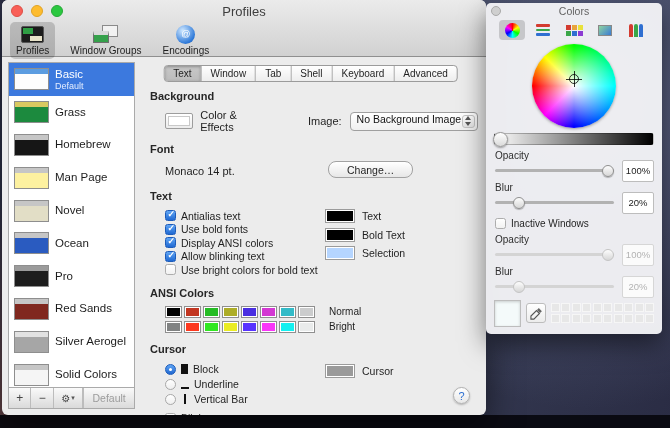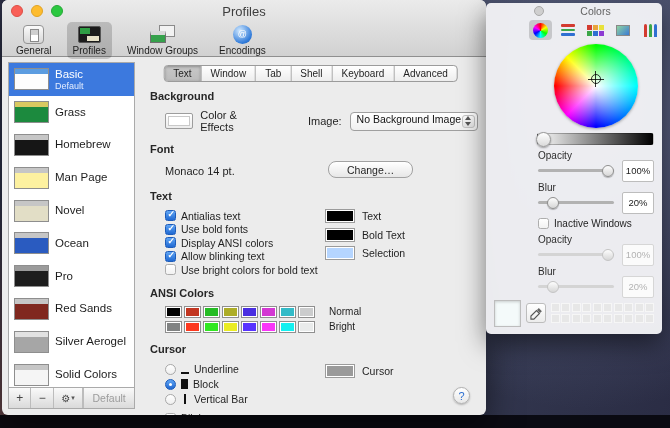--- a/index.html
+++ b/index.html
@@ -132,21 +132,21 @@
   .glyph-bar { width:2px; height:10px; background:#111; margin:0 3px; }
   .cursorsw { position:absolute; left:175px; top:21px; }
   .blink-row { margin-top:5px; }
 
   .help { position:absolute; right:10px; bottom:5px; width:17px; height:17px; border-radius:50%;
           border:1px solid #b0b0b0; background:linear-gradient(#fff,#e8e8e8); font-size:11px; color:#2d6fd1;
           display:flex; align-items:center; justify-content:center; box-shadow:0 1px 2px rgba(0,0,0,0.25); font-family:inherit; }
 
   
   .cpanel { position:absolute; left:486px; top:3px; width:176px; height:331px;
-            background:rgba(242,242,245,0.97); border-radius:5px; box-shadow:0 10px 26px rgba(0,0,0,0.5);padding-left:43px; }
+            background:rgba(242,242,245,0.97); border-radius:5px; box-shadow:0 10px 26px rgba(0,0,0,0.5); }
   .cp-tb { height:16px; position:relative; }
   .cp-close { position:absolute; left:5px; top:3px; width:10px; height:10px; border-radius:50%;
               background:#cfcfcf; border:1px solid #a9a9a9; }
   .cp-title { display:block; text-align:center; line-height:16px; font-size:10.5px; color:#636363; }
   .cp-icons { display:flex; justify-content:center; gap:5px; padding:1px 0 2px; }
   .cp-ic { width:26px; height:20px; border-radius:4px; display:flex; align-items:center; justify-content:center;
            background:transparent; border:none; }
   .cp-ic.sel { background:rgba(0,0,0,0.16); }
   .ic-wheel { width:15px; height:15px; border-radius:50%;
               background:conic-gradient(#f00,#ff0,#0f0,#0ff,#00f,#f0f,#f00); }
@@ -201,26 +201,20 @@
     <div class="header">
       <div class="titlebar">
         <div class="lights">
           <span class="light r"></span>
           <span class="light y"></span>
           <span class="light g"></span>
         </div>
         <div class="wtitle">Profiles</div>
       </div>
       <div class="toolbar">
-        <div class="titem">
-          <span class="ticon">
-              <span class="ic-general"></span>
-            </span>
-          <span class="tlabel">General</span>
-        </div>
         <div class="titem sel">
           <span class="ticon">
               <span class="ic-profiles"></span>
             </span>
           <span class="tlabel">Profiles</span>
         </div>
         <div class="titem">
           <span class="ticon">
             <span class="ic-wgroups">
                 <span class="wg-back"></span>
@@ -482,28 +476,28 @@
               <span class="ansi">
                   <span class="sw-in" style="background: rgb(233, 235, 235);"></span>
                 </span>
               <span class="ansi-lbl">Bright</span>
             </div>
           </div>
 
           <div class="section">
             <div class="sec-h">Cursor</div>
             <div class="radio-row">
+              <span class="radio on"></span>
+              <span class="glyph-block"></span>
+              <span class="cb-lbl">Block</span>
+            </div>
+            <div class="radio-row">
               <span class="radio"></span>
               <span class="glyph-underline"></span>
               <span class="cb-lbl">Underline</span>
-            </div>
-            <div class="radio-row">
-              <span class="radio on"></span>
-              <span class="glyph-block"></span>
-              <span class="cb-lbl">Block</span>
             </div>
             <div class="radio-row">
               <span class="radio"></span>
               <span class="glyph-bar"></span>
               <span class="cb-lbl">Vertical Bar</span>
             </div>
             <div class="cb-row blink-row">
               <span class="cb"></span>
               <span class="cb-lbl">Blink cursor</span>
             </div>

